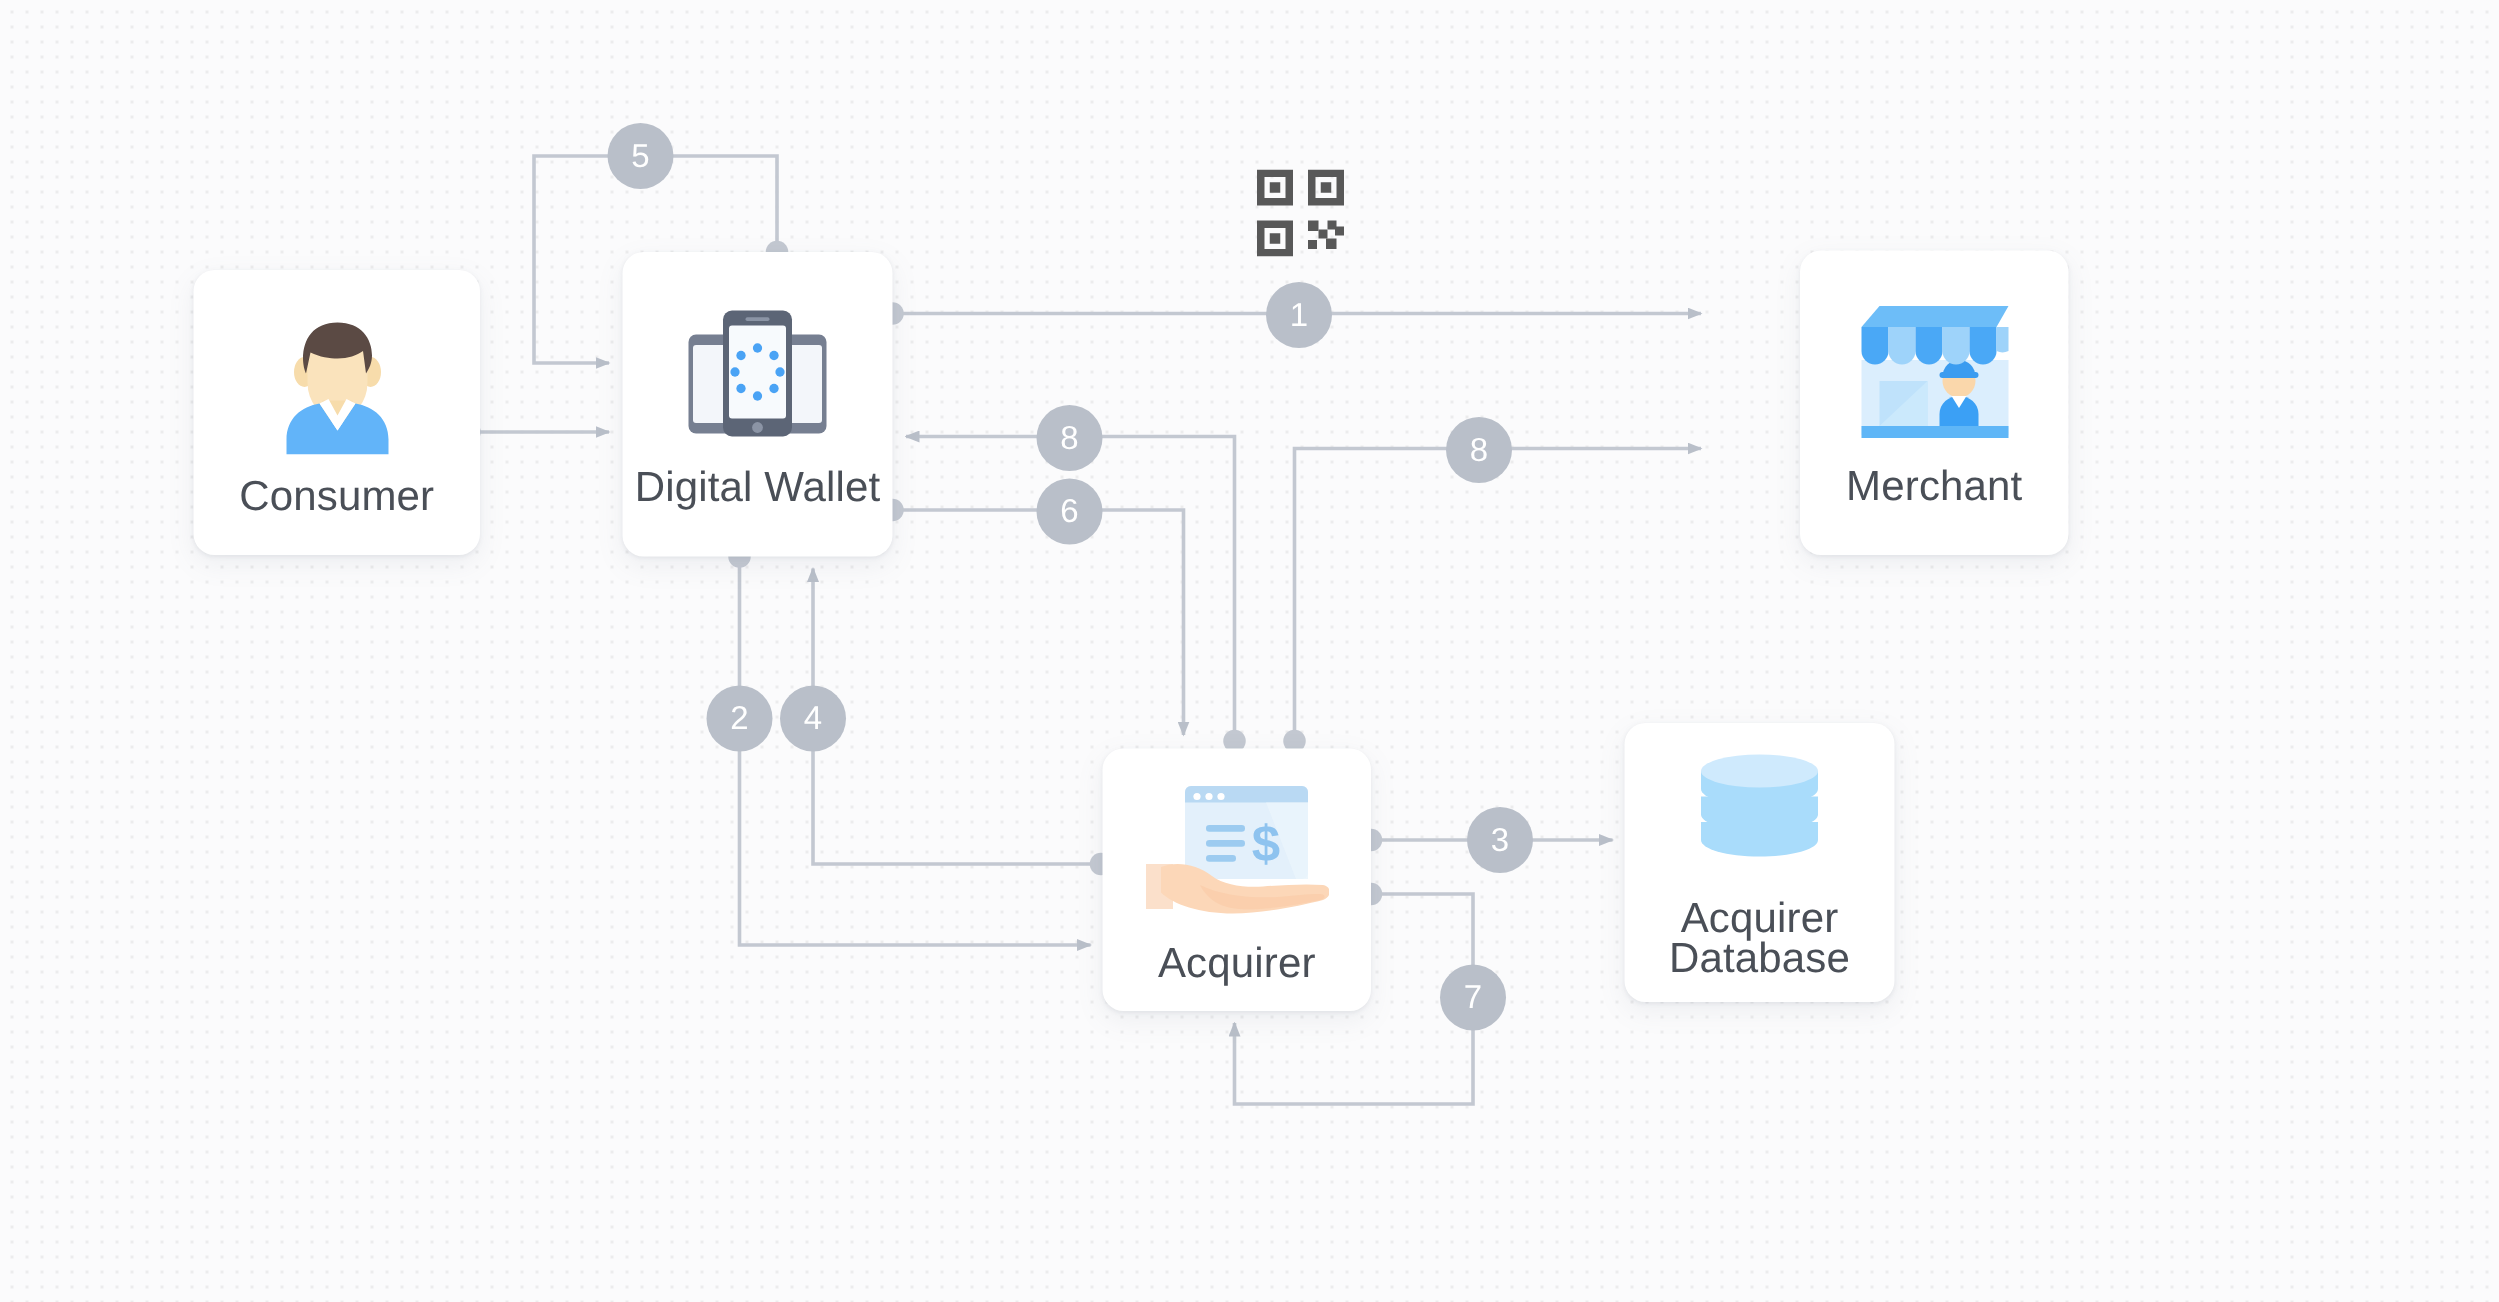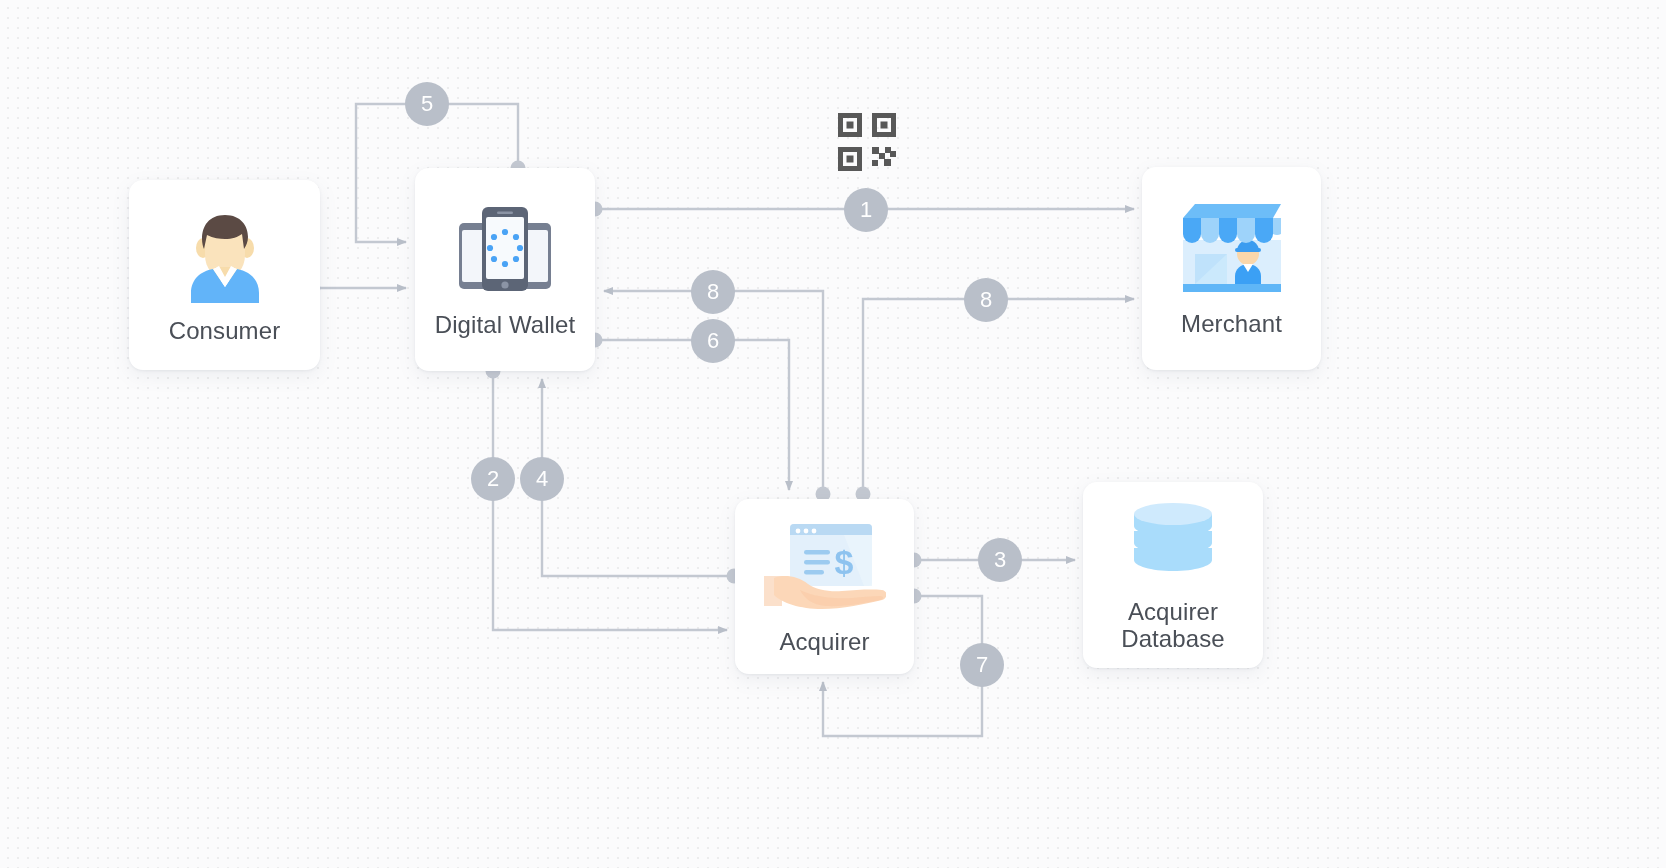--- a/index.html
+++ b/index.html
@@ -43,33 +43,33 @@
     justify-content: center;
     box-sizing: border-box;
   }
   .node-icon {
     display: flex;
     align-items: center;
     justify-content: center;
   }
   .node-label {
     margin-top: 14px;
-    font-size: 24px;
+    font-size: 28px;
     line-height: 27px;
     color: #4a4f57;
     text-align: center;
     letter-spacing: 0.1px;
     white-space: pre-line;
     font-weight: 400;
   }
 
   
   #node-consumer        { left: 129px;  top: 180px; width: 191px; height: 190px; }
   #node-digital-wallet  { left: 415px;  top: 168px; width: 180px; height: 203px; }
-  #node-merchant        { left: 1142px; top: 167px; width: 179px; height: 203px; }
+  #node-merchant        { left: 1200px; top: 167px; width: 179px; height: 203px; }
   #node-acquirer        { left: 735px;  top: 499px; width: 179px; height: 175px; }
   #node-acquirer-db     { left: 1083px; top: 482px; width: 180px; height: 186px; }
 
   
   .badge {
     position: absolute;
     width: 44px;
     height: 44px;
     border-radius: 50%;
     background: #b9bfc9;

